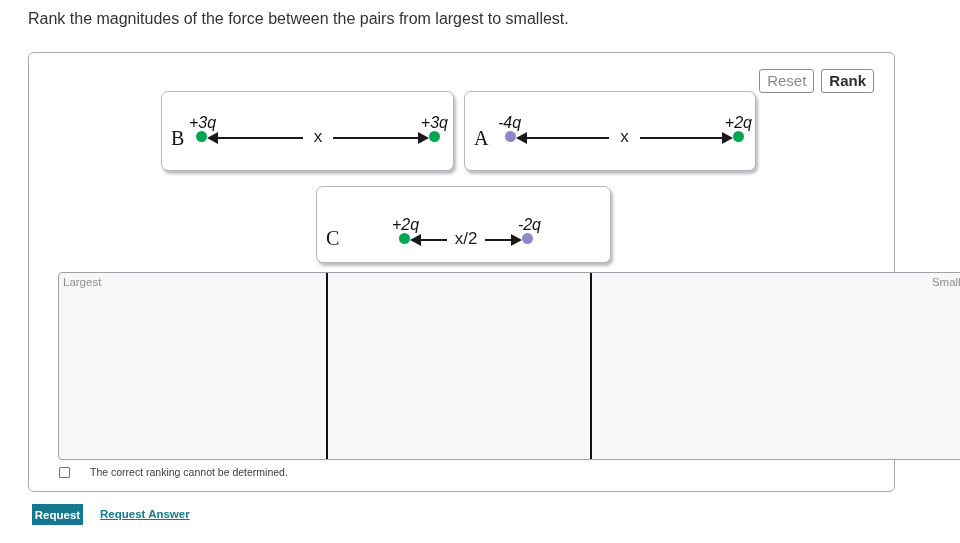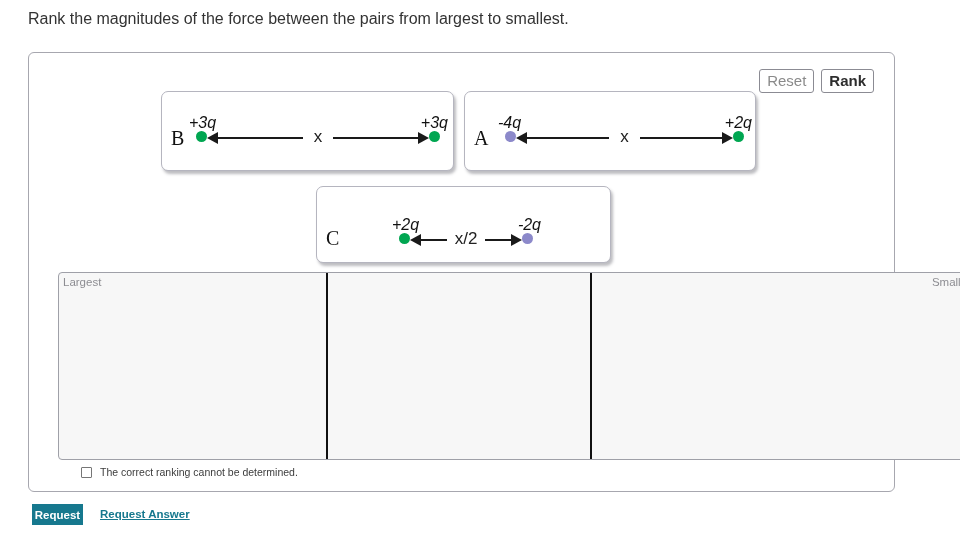--- a/index.html
+++ b/index.html
@@ -49,21 +49,21 @@
 
   .rank-area { position:absolute; left:29px; top:219px; width:922px; height:188px;
                background:#f7f7f7; border:1px solid #9fa0a8; border-radius:4px; }
   .rank-label { position:absolute; top:3px; font-size:11.5px; color:#8d8d92; }
   .rank-label.largest { left:4px; }
   .rank-label.smallest { right:3px; }
   .divider { position:absolute; top:0; bottom:0; width:2px; background:#111; }
   .divider.d1 { left:267px; }
   .divider.d2 { left:531px; }
 
-  .checkbox-row { position:absolute; left:30px; top:413px; display:flex; align-items:center; gap:8px; cursor:pointer;margin-left:22px; }
+  .checkbox-row { position:absolute; left:30px; top:413px; display:flex; align-items:center; gap:20px; cursor:pointer; }
   .checkbox { width:11px; height:11px; border:1px solid #767676; border-radius:1px; background:#fff; flex:0 0 11px; }
   .checkbox-label { font-size:10.5px; color:#3c3c3c; }
 
   .submit-btn { position:absolute; left:32px; top:504px; width:51px; height:21px;
                 background:#16788e; color:#fff; font-family:"Liberation Sans", sans-serif;
                 font-weight:bold; font-size:11.5px; border:none; cursor:pointer; }
   .request-link { position:absolute; left:100px; top:508px; font-size:11.5px; font-weight:bold;
                   color:#16788e; text-decoration:underline; cursor:pointer; }
 </style>
 </head>

